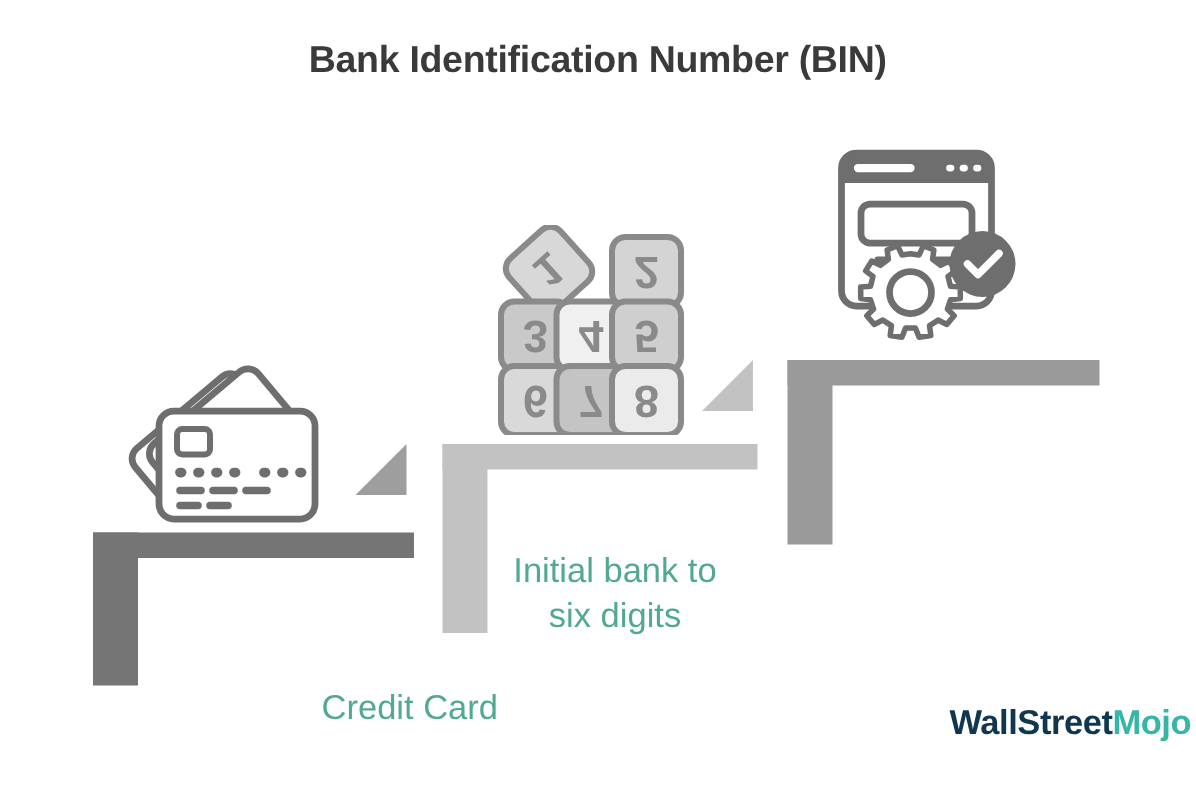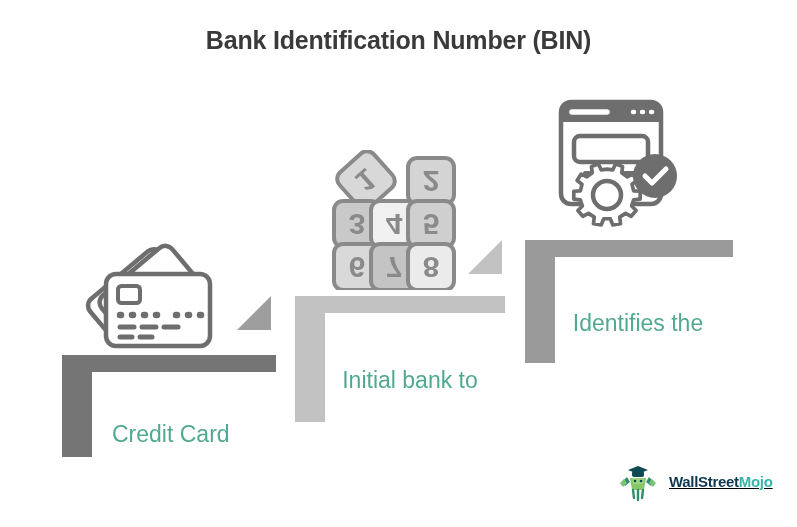--- a/index.html
+++ b/index.html
@@ -81,47 +81,46 @@
   }
 
   
   .caption {
     position: absolute;
     color: #52a991;
     font-size: 23px;
     line-height: 30px;
     font-weight: normal;
   }
-  #cap1 { left: 112px; top: 419px; text-align: left; width: 220px; }
+  #cap1 { left: 112px; top: 456px; text-align: right; width: 220px; }
   #cap2 { left: 322px; top: 365px; text-align: center; width: 176px; }
   #cap3 { left: 548px; top: 308px; text-align: center; width: 180px; }
 
   
   .icon-wrap { position: absolute; }
   #card-icon  { left: 80px;  top: 236px; width: 150px; height: 122px; }
   #keys-icon  { left: 330px; top: 150px; width: 132px; height: 140px; }
   #web-icon   { left: 545px; top: 92px;  width: 140px; height: 148px; }
 
   
   #logo {
     position: absolute;
     left: 620px;
     top: 458px;
     width: 165px;
     height: 46px;
     display: flex;
     align-items: center;
   }
   #logo-text {
-    font-size: 15px;
+    font-size: 23px;
     font-weight: bold;
     letter-spacing: -0.3px;
     margin-left: 13px;
     white-space: nowrap;
-    text-decoration: underline;
   }
   .logo-ws { color: #10374f; }
   .logo-mj { color: #35b6a8; }
 </style>
 </head>
 <body>
 
 <div id="canvas">
 
   <div id="title">Bank Identification Number (BIN)</div>
@@ -168,20 +167,21 @@
     </svg>
   </div>
 
   <div class="step" id="step2">
     <div class="htop"></div>
     <div class="vleft"></div>
   </div>
   <div class="tri" id="tri2"></div>
   <div class="caption" id="cap2">
     <span>Initial bank to</span><br>
+    <span>six digits</span>
   </div>
 
   <div class="icon-wrap" id="keys-icon">
     <svg width="132" height="140" viewBox="0 0 132 140">
       <defs>
         <style>
           .kbox  { stroke:#8a8a8a; stroke-width:4; }
           .kglyph{ fill:none; stroke:#8a8a8a; stroke-width:4.2;
                    stroke-linecap:round; stroke-linejoin:round; }
         </style>
@@ -227,21 +227,21 @@
         <text x="101" y="127" font-family="'Liberation Sans',sans-serif" font-size="30" font-weight="bold" fill="#8a8a8a" text-anchor="middle" transform="scale(1,-1) translate(0,-234)">8</text>
       </g>
     </svg>
   </div>
 
   <div class="step" id="step3">
     <div class="htop"></div>
     <div class="vleft"></div>
   </div>
   <div class="caption" id="cap3">
-    <span>Identifies the</span><br>
+    <br>
   </div>
 
   <div class="icon-wrap" id="web-icon">
     <svg width="140" height="148" viewBox="0 0 140 148" fill="none" stroke="#6e6e6e" stroke-width="4.5" stroke-linecap="round" stroke-linejoin="round">
 
       <rect x="16" y="10" width="100" height="102" rx="10" fill="#ffffff"></rect>
 
       <path d="M16 30 V20 a10 10 0 0 1 10 -10 h80 a10 10 0 0 1 10 10 v10 Z" fill="#6e6e6e" stroke="none"></path>
 
       <line x1="27" y1="20" x2="62" y2="20" stroke="#ffffff" stroke-width="5.5"></line>

